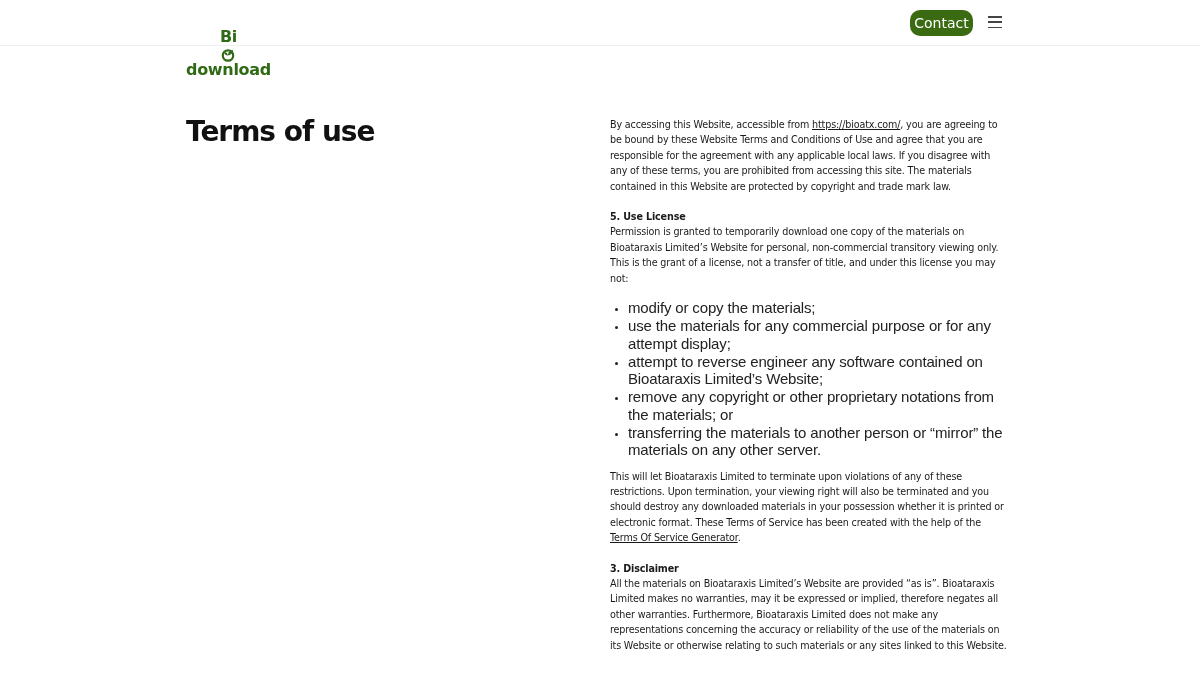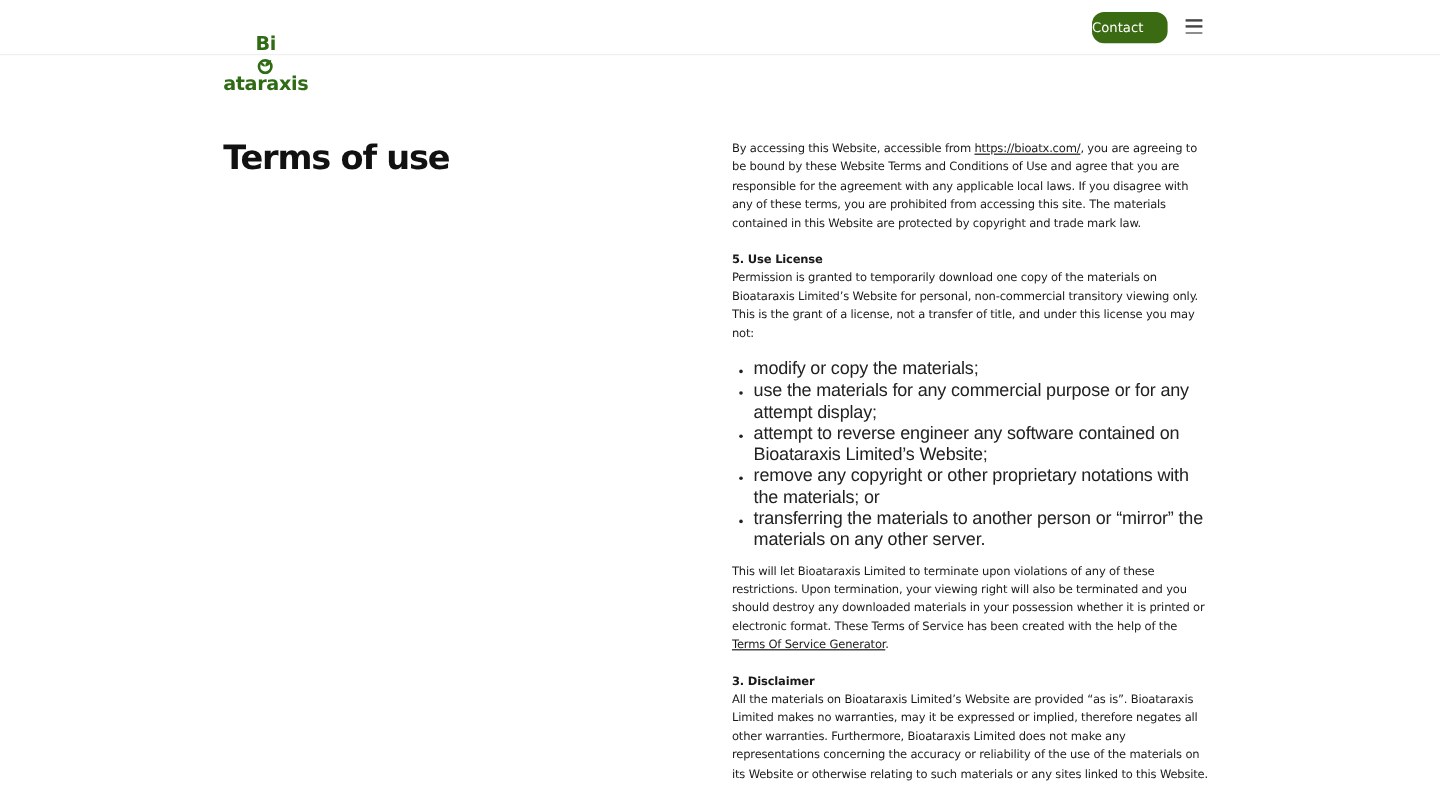--- a/index.html
+++ b/index.html
@@ -16,22 +16,22 @@
     font-family: "DejaVu Sans", sans-serif; font-weight: bold; font-size: 16px;
     color: #2f6b14; letter-spacing: -0.3px; flex-direction: column;
   }
   .logo .leaf-o {
     display: inline-block; width: 14px; height: 14px; margin: 0 1px;
     position: relative; top: 1px;
   }
   .contact-btn {
     position: absolute; left: 910px; top: 10px; width: 63px; height: 26px;
     background: #3a6b12; color: #fff; border-radius: 10px;
-    font-family: "DejaVu Sans", sans-serif; font-size: 11px;
-    display: flex; align-items: center; 
+    font-family: "DejaVu Sans", sans-serif; font-size: 14px;
+    display: flex; align-items: center; justify-content: center;
     cursor: pointer;
   }
   .menu-btn {
     position: absolute; left: 988px; top: 16px; width: 14px; height: 12px;
     display: flex; flex-direction: column; justify-content: space-between; cursor: pointer;
   }
   .menu-btn span { display: block; height: 1.5px; background: #444; width: 100%; }
 
   .page-title {
     position: absolute; left: 186px; top: 115px;
@@ -61,21 +61,21 @@
 <header class="header">
   <div class="logo">
     <span>Bi</span>
     <span class="leaf-o">
       <svg width="14" height="14" viewBox="0 0 14 14">
         <circle cx="7" cy="7.5" r="5.2" fill="none" stroke="#2f6b14" stroke-width="2.2"></circle>
         <path d="M7 7.5 C7 4 9 2.5 12 2 C12 5 10 7 7 7.5 Z" fill="#2f6b14"></path>
         <path d="M7 7.5 C6.5 5 5 4 3 4 C3.2 6 4.5 7.3 7 7.5 Z" fill="#2f6b14"></path>
       </svg>
     </span>
-    <span>ataraxis</span>
+    <span>download</span>
   </div>
 
   <div class="contact-btn">
     <span>Contact</span>
   </div>
 
   <div class="menu-btn">
     <span></span>
     <span></span>
     <span></span>
@@ -90,21 +90,21 @@
     <p><span>By accessing this Website, accessible from </span><a href="#">https://bioatx.com/</a><span>, you are agreeing to be bound by these Website Terms and Conditions of Use and agree that you are responsible for the agreement with any applicable local laws. If you disagree with any of these terms, you are prohibited from accessing this site. The materials contained in this Website are protected by copyright and trade mark law.</span></p>
   </section>
 
   <section>
     <div class="sec-title">5. Use License</div>
     <p>Permission is granted to temporarily download one copy of the materials on Bioataraxis Limited’s Website for personal, non-commercial transitory viewing only. This is the grant of a license, not a transfer of title, and under this license you may not:</p>
     <ul>
       <li>modify or copy the materials;</li>
       <li>use the materials for any commercial purpose or for any attempt display;</li>
       <li>attempt to reverse engineer any software contained on Bioataraxis Limited’s Website;</li>
-      <li>remove any copyright or other proprietary notations with the materials; or</li>
+      <li>remove any copyright or other proprietary notations from the materials; or</li>
       <li>transferring the materials to another person or “mirror” the materials on any other server.</li>
     </ul>
     <p><span>This will let Bioataraxis Limited to terminate upon violations of any of these restrictions. Upon termination, your viewing right will also be terminated and you should destroy any downloaded materials in your possession whether it is printed or electronic format. These Terms of Service has been created with the help of the </span><a href="#">Terms Of Service Generator</a><span>.</span></p>
   </section>
 
   <section>
     <div class="sec-title">3. Disclaimer</div>
     <p>All the materials on Bioataraxis Limited’s Website are provided “as is”. Bioataraxis Limited makes no warranties, may it be expressed or implied, therefore negates all other warranties. Furthermore, Bioataraxis Limited does not make any representations concerning the accuracy or reliability of the use of the materials on its Website or otherwise relating to such materials or any sites linked to this Website.</p>
   </section>
 

